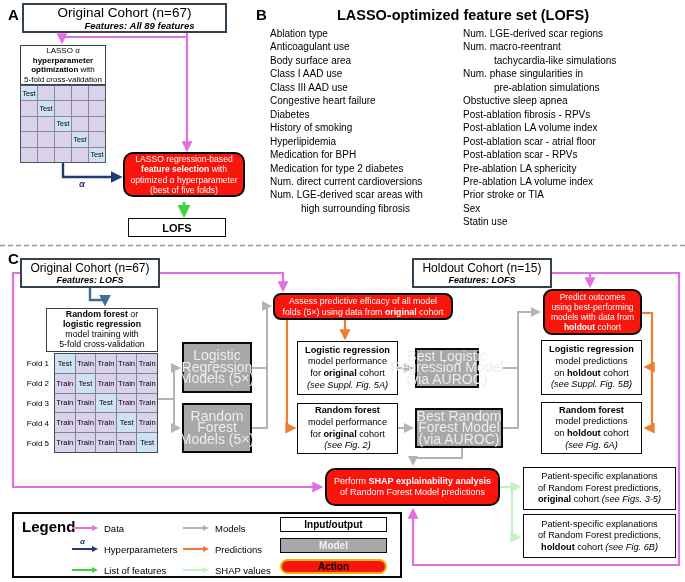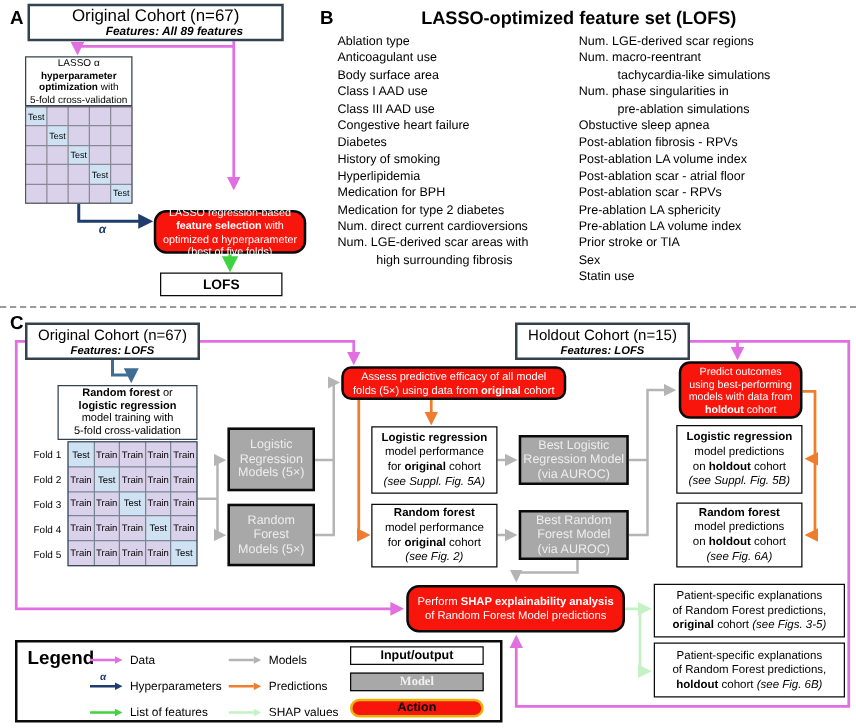--- a/index.html
+++ b/index.html
@@ -22,21 +22,21 @@
   .cohort-sub{font-size:9.5px;font-weight:bold;font-style:italic;line-height:11px;padding-left:30px;}
   .cohort-title-c{font-size:12px;line-height:14px;}
   .cohort-sub-c{font-size:9px;font-weight:bold;font-style:italic;line-height:11px;}
   .lasso-head{font-size:8px;line-height:9.5px;}
   .reda-text{font-size:8.6px;line-height:10.4px;}
   .lofs{font-size:11px;font-weight:bold;}
   .b-title{font-size:14.5px;font-weight:bold;text-align:center;}
   .feat{font-size:10px;line-height:13.45px;white-space:nowrap;}
   .feat.ind{padding-left:31px;}
   .train-head{font-size:8.8px;line-height:9.9px;}
-  .graybox-text{font-size:10px;line-height:11.5px;}
+  .graybox-text{font-size:14px;line-height:11.5px;}
   .assess-text{font-size:8.8px;line-height:10.6px;}
   .perf-text{font-size:9.2px;line-height:11.6px;}
   .predict-text{font-size:8.5px;line-height:10.2px;}
   .shap-text{font-size:9px;line-height:11px;}
   .patient-text{font-size:9.2px;line-height:11.6px;}
   .alpha-a{font-size:9.5px;font-weight:bold;font-style:italic;color:var(--c-hyperparam-navy,#1e3c6e);z-index:2;}
   
   .grid-a{display:grid;grid-template-columns:repeat(5,1fr);grid-template-rows:repeat(5,1fr);
           gap:1px;background:#8a8a96;border:1.5px solid #55555f;z-index:1;}
   .ga-cell{background:var(--c-train-lavender,#dad2ea);display:flex;align-items:center;justify-content:center;
@@ -57,21 +57,21 @@
   .lg-label{font-size:9.5px;white-space:nowrap;}
   .larrow{display:inline-flex;align-items:center;position:relative;}
   .larrow .shaft{width:20px;height:2.6px;background:currentColor;display:inline-block;}
   .larrow .head{width:0;height:0;border-top:3.6px solid transparent;border-bottom:3.6px solid transparent;
                 border-left:6px solid currentColor;display:inline-block;}
   .alpha-sup{position:absolute;top:-9px;left:8px;font-size:8px;font-weight:bold;font-style:italic;}
   .lg-boxes{position:absolute;display:flex;flex-direction:column;gap:6px;z-index:2;}
   .lg-box{height:15px;display:flex;align-items:center;justify-content:center;font-weight:bold;
           font-size:10px;box-sizing:border-box;}
   .lg-io{background:#fff;border:1.8px solid #0a0a0a;}
-  .lg-model{background:var(--c-model-gray-fill,#a8a8a8);color:#f2f2f2;border:1.8px solid #0a0a0a;font-family:Liberation Serif, serif;}
+  .lg-model{background:var(--c-model-gray-fill,#a8a8a8);color:#f2f2f2;border:1.8px solid #0a0a0a;}
   .lg-action{background:var(--c-action-red,#f8150c);color:#000;border:2px solid #eab308;border-radius:8px;}
 </style>
 </head>
 <body>
 
 <div class="fig">
 
   <svg class="wires" viewBox="0 0 685 582">
     <defs>
       <marker id="m-pink" viewBox="0 0 10 10" refX="7" refY="5" markerWidth="5" markerHeight="5" orient="auto-start-reverse">
@@ -181,21 +181,21 @@
       <div class="ga-cell"></div>
       <div class="ga-cell"></div>
       <div class="ga-cell"></div>
       <div class="ga-cell"></div>
       <div class="ga-cell"></div>
       <div class="ga-cell test">Test</div>
     </div>
 
   <div class="abs alpha-a" style="left:79px;top:178px;">α</div>
 
-  <div class="box red rounded reda-text" style="left:123px;top:168px;width:122px;height:35px;">
+  <div class="box red rounded reda-text" style="left:123px;top:152px;width:122px;height:45px;">
       <div class="rl"><span>LASSO regression-based</span></div>
       <div class="rl"><span class="b">feature selection</span><span> with</span></div>
       <div class="rl"><span>optimized α hyperparameter</span></div>
       <div class="rl"><span>(best of five folds)</span></div>
     </div>
 
   <div class="box lofs" style="left:128px;top:218px;width:98px;height:19px;">LOFS</div>
 
   <div class="abs panel-label" style="left:256px;top:6px;">B</div>
   <div class="abs b-title" style="left:293px;top:7px;width:340px;">LASSO-optimized feature set (LOFS)</div>
@@ -309,21 +309,21 @@
       <div class="rl"><span>for </span><span class="b">original</span><span> cohort</span></div>
       <div class="rl"><span class="it">(see Suppl. Fig. 5A)</span></div>
     </div>
   <div class="box perf-text" style="left:297px;top:403px;width:101px;height:51px;">
       <div class="rl"><span class="b">Random forest</span></div>
       <div class="rl"><span>model performance</span></div>
       <div class="rl"><span>for </span><span class="b">original</span><span> cohort</span></div>
       <div class="rl"><span class="it">(see Fig. 2)</span></div>
     </div>
 
-  <div class="box grayfill graybox-text" style="left:415px;top:348px;width:88px;height:40px;">
+  <div class="box grayfill graybox-text" style="left:415px;top:348px;width:64px;height:40px;">
       <div class="rl"><span>Best Logistic</span></div>
       <div class="rl"><span>Regression Model</span></div>
       <div class="rl"><span>(via AUROC)</span></div>
     </div>
   <div class="box grayfill graybox-text" style="left:415px;top:408px;width:88px;height:40px;">
       <div class="rl"><span>Best Random</span></div>
       <div class="rl"><span>Forest Model</span></div>
       <div class="rl"><span>(via AUROC)</span></div>
     </div>
 

